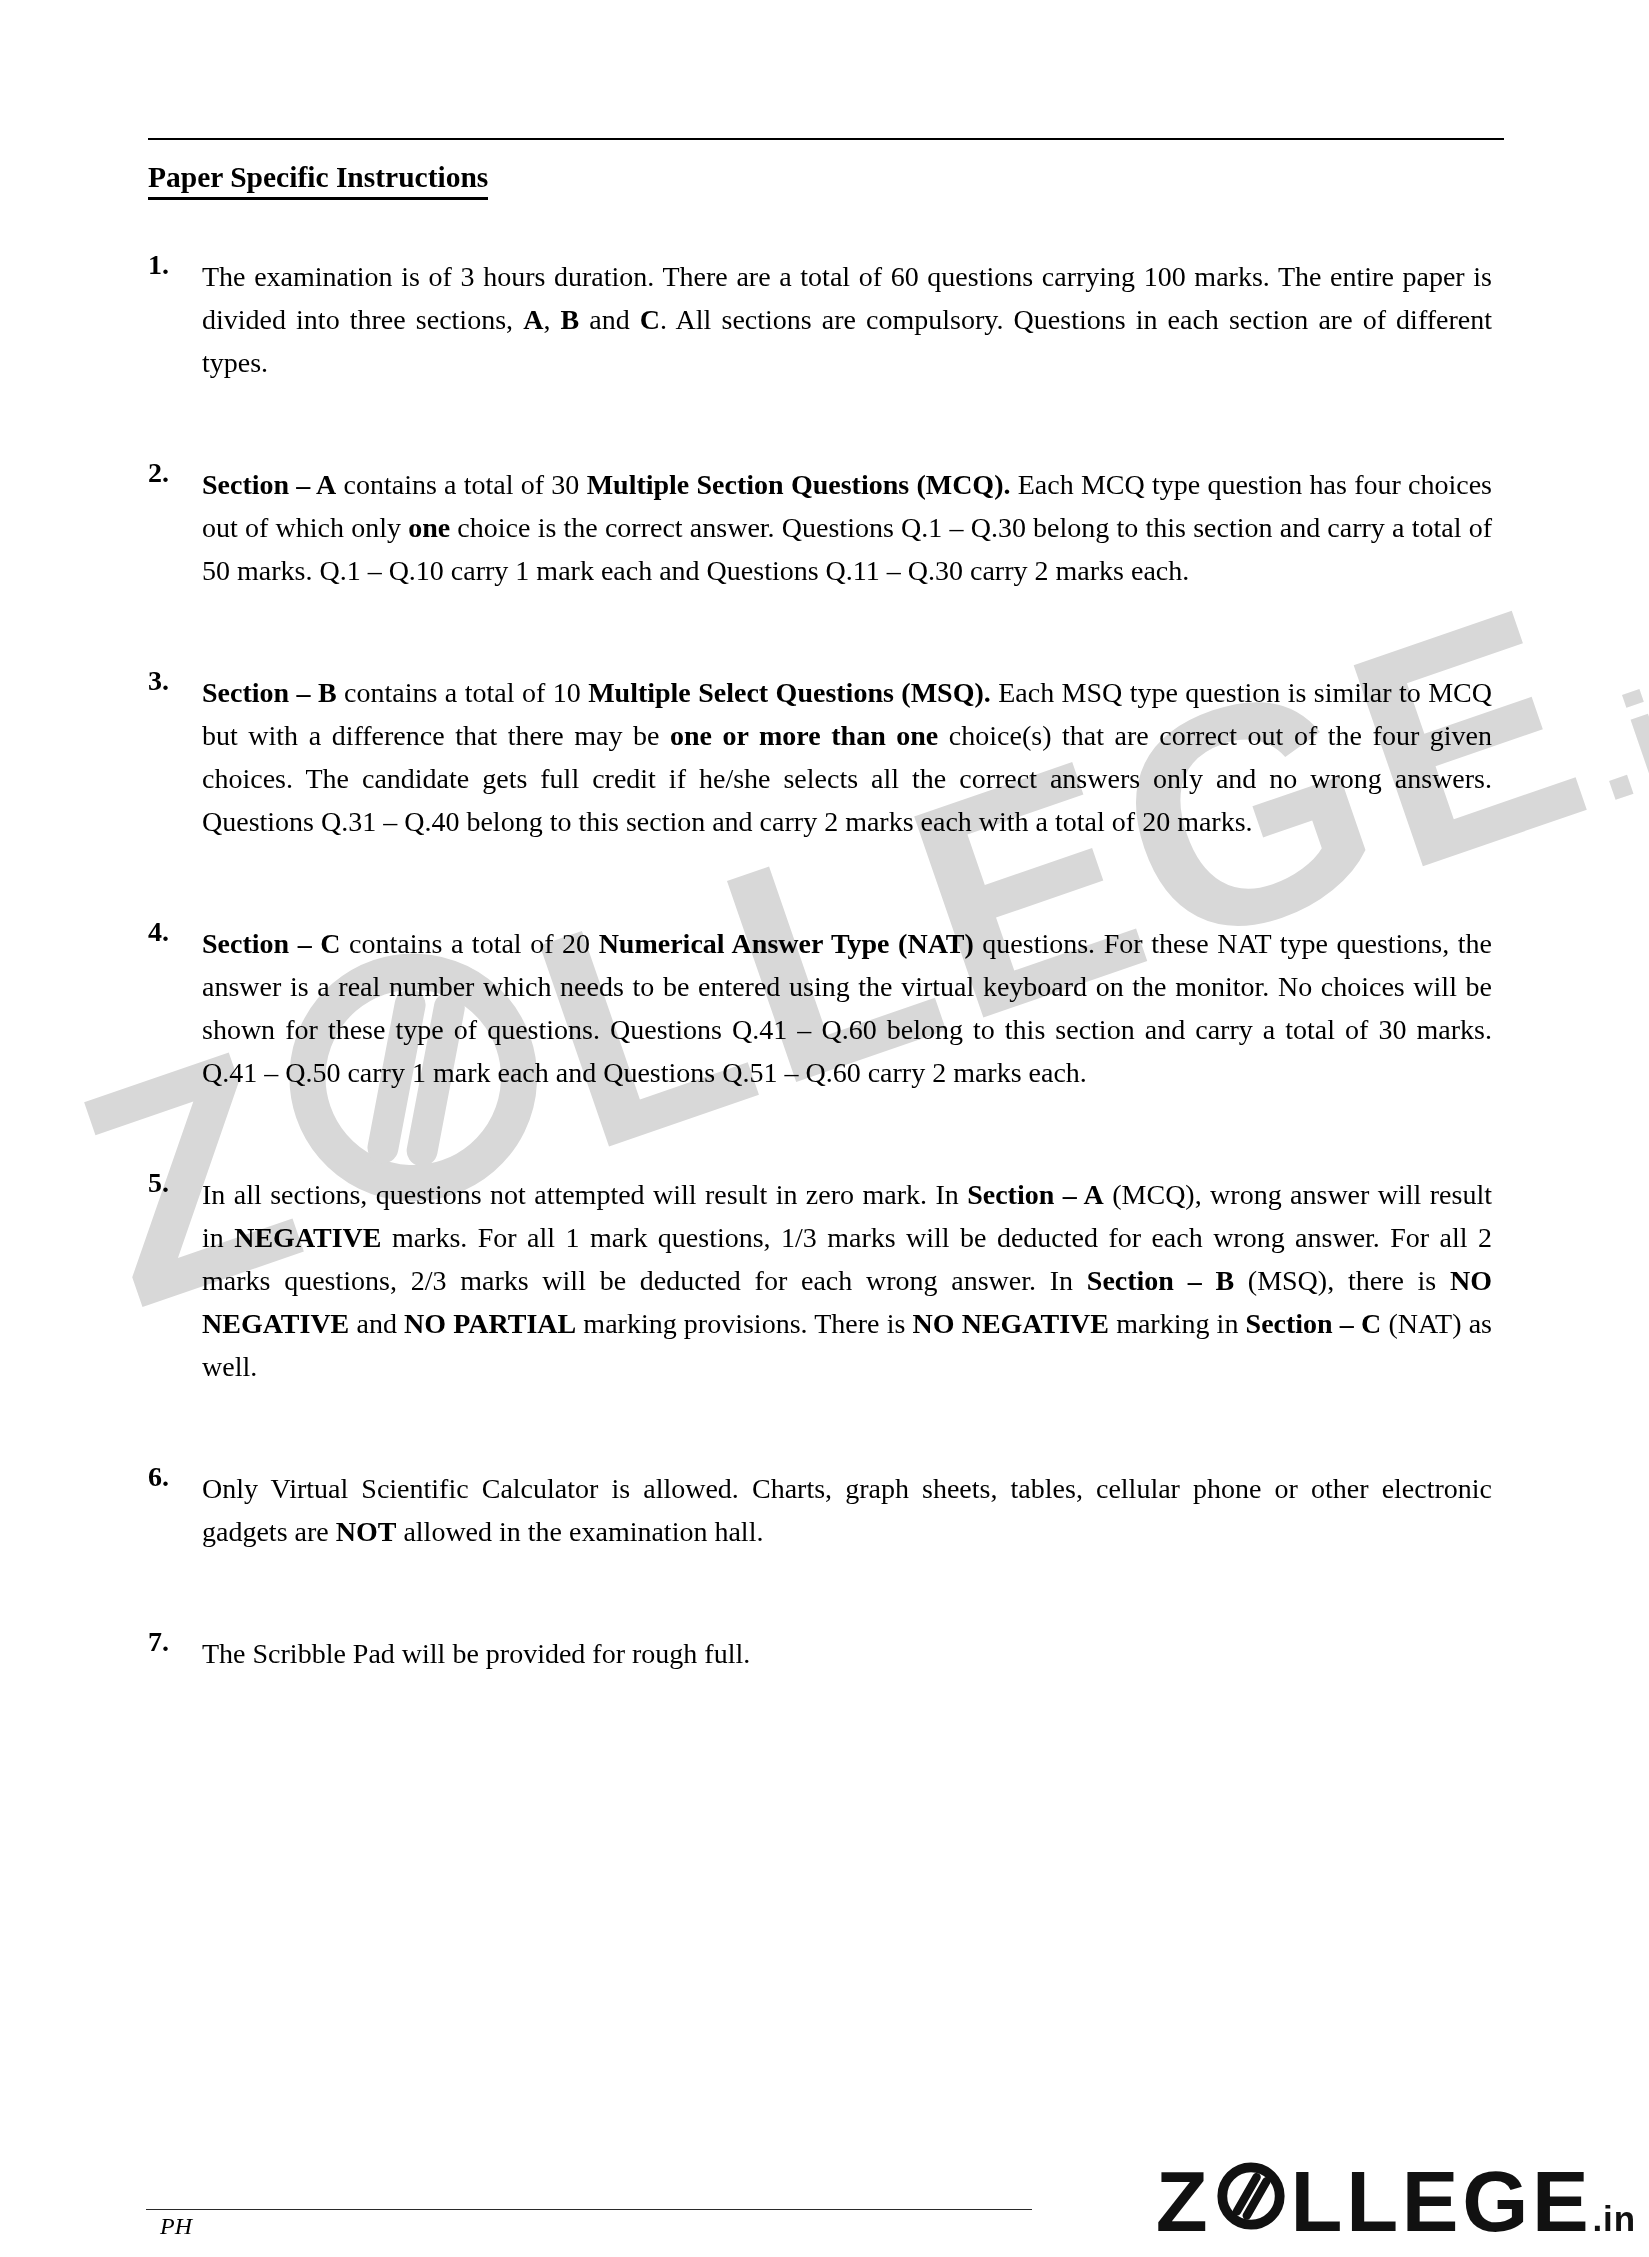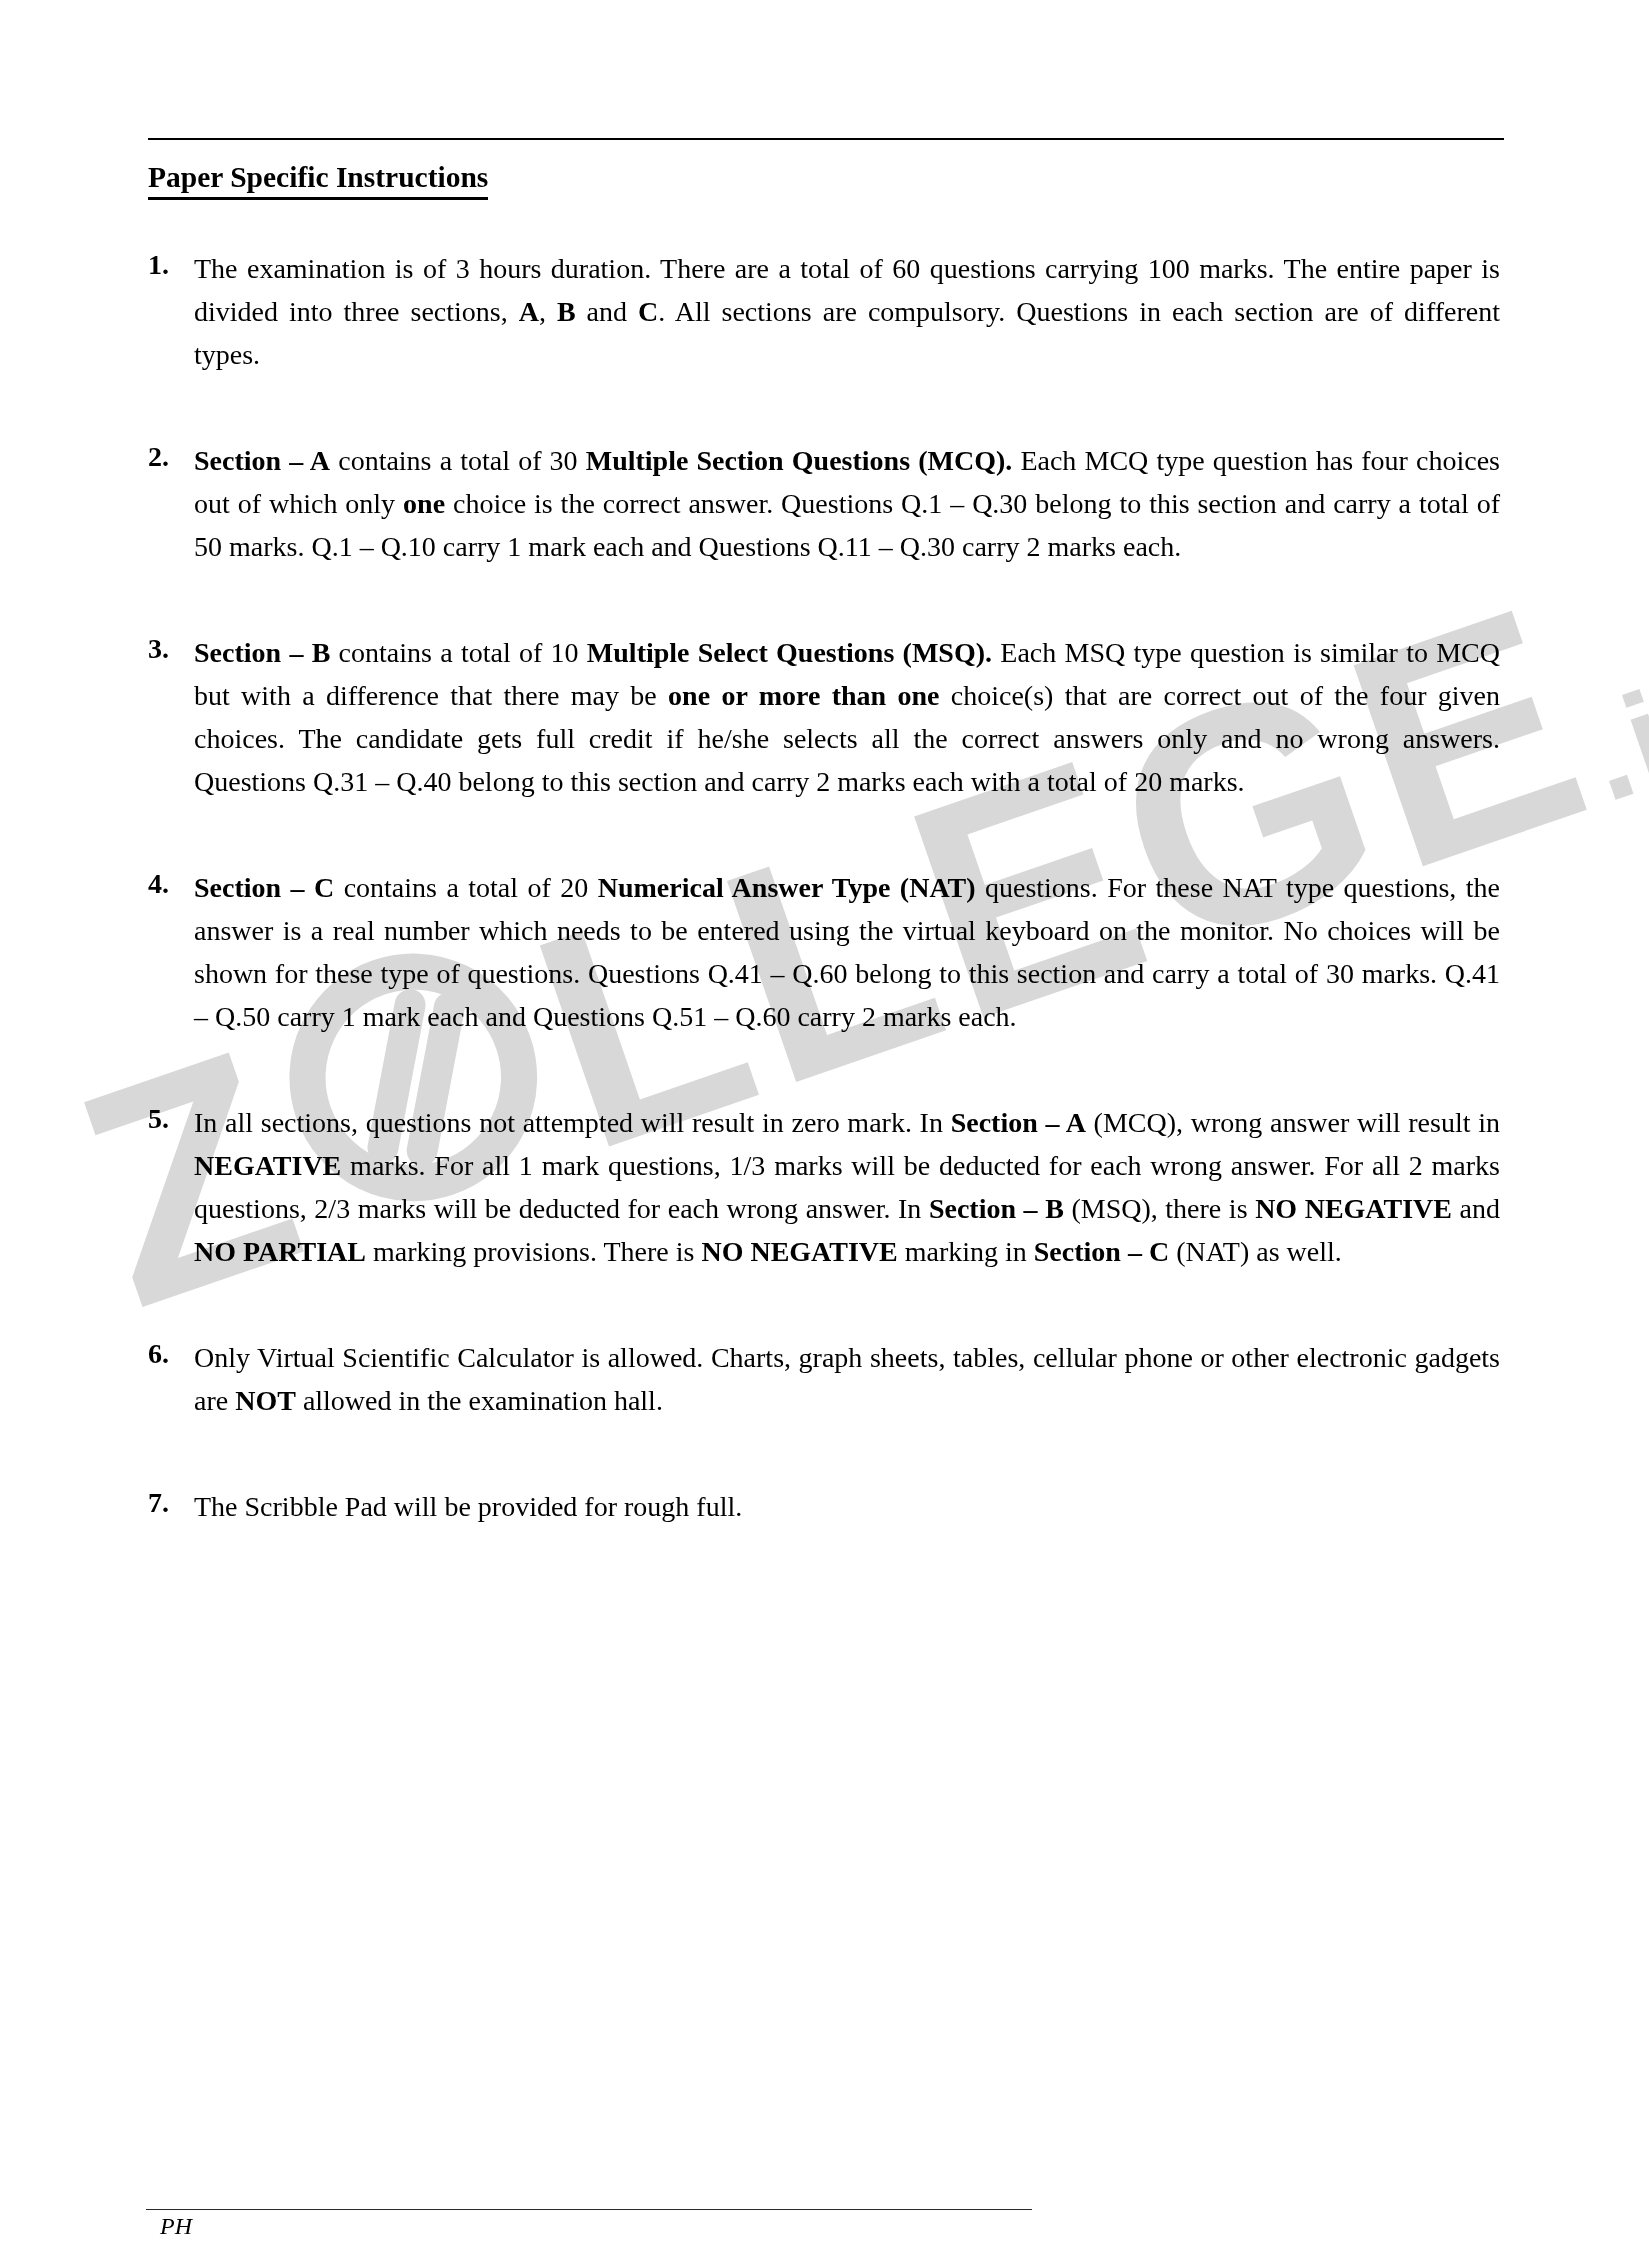--- a/index.html
+++ b/index.html
@@ -74,21 +74,21 @@
     font-size: 28px;
     line-height: 43px;
   }
   .item .num {
     flex: 0 0 42px;
     width: 42px;
     font-weight: bold;
   }
   .item .body {
     flex: 1;
-    margin: 4px;
+    margin: 12px;
     text-align: justify;
   }
   .item .body b { font-weight: bold; }
 
   
   .footer-rule {
     position: absolute;
     left: 146px; top: 2209px;
     width: 886px;
     border-top: 1.8px solid #2a2a2a;
@@ -164,15 +164,22 @@
     </div>
     <div class="item">
       <span class="num">7.</span>
       <p class="body">The Scribble Pad will be provided for rough full.</p>
     </div>
   </div>
 
   <div class="footer-rule"></div>
   <div class="footer-code">PH</div>
 
+  <div class="logo">
+    <span class="lg-big">Z</span><svg class="o-glyph" viewBox="0 0 100 100">
+        <circle cx="50" cy="50" r="41" fill="none" stroke="currentColor" stroke-width="14"></circle>
+        <line x1="30" y1="72" x2="58" y2="23" stroke="currentColor" stroke-width="12" stroke-linecap="round"></line>
+        <line x1="44" y1="78" x2="72" y2="29" stroke="currentColor" stroke-width="12" stroke-linecap="round"></line>
+      </svg><span class="lg-big">LLEGE</span><span class="lg-tld">.in</span>
+  </div>
 
 </div>
 
 
 </body></html>

